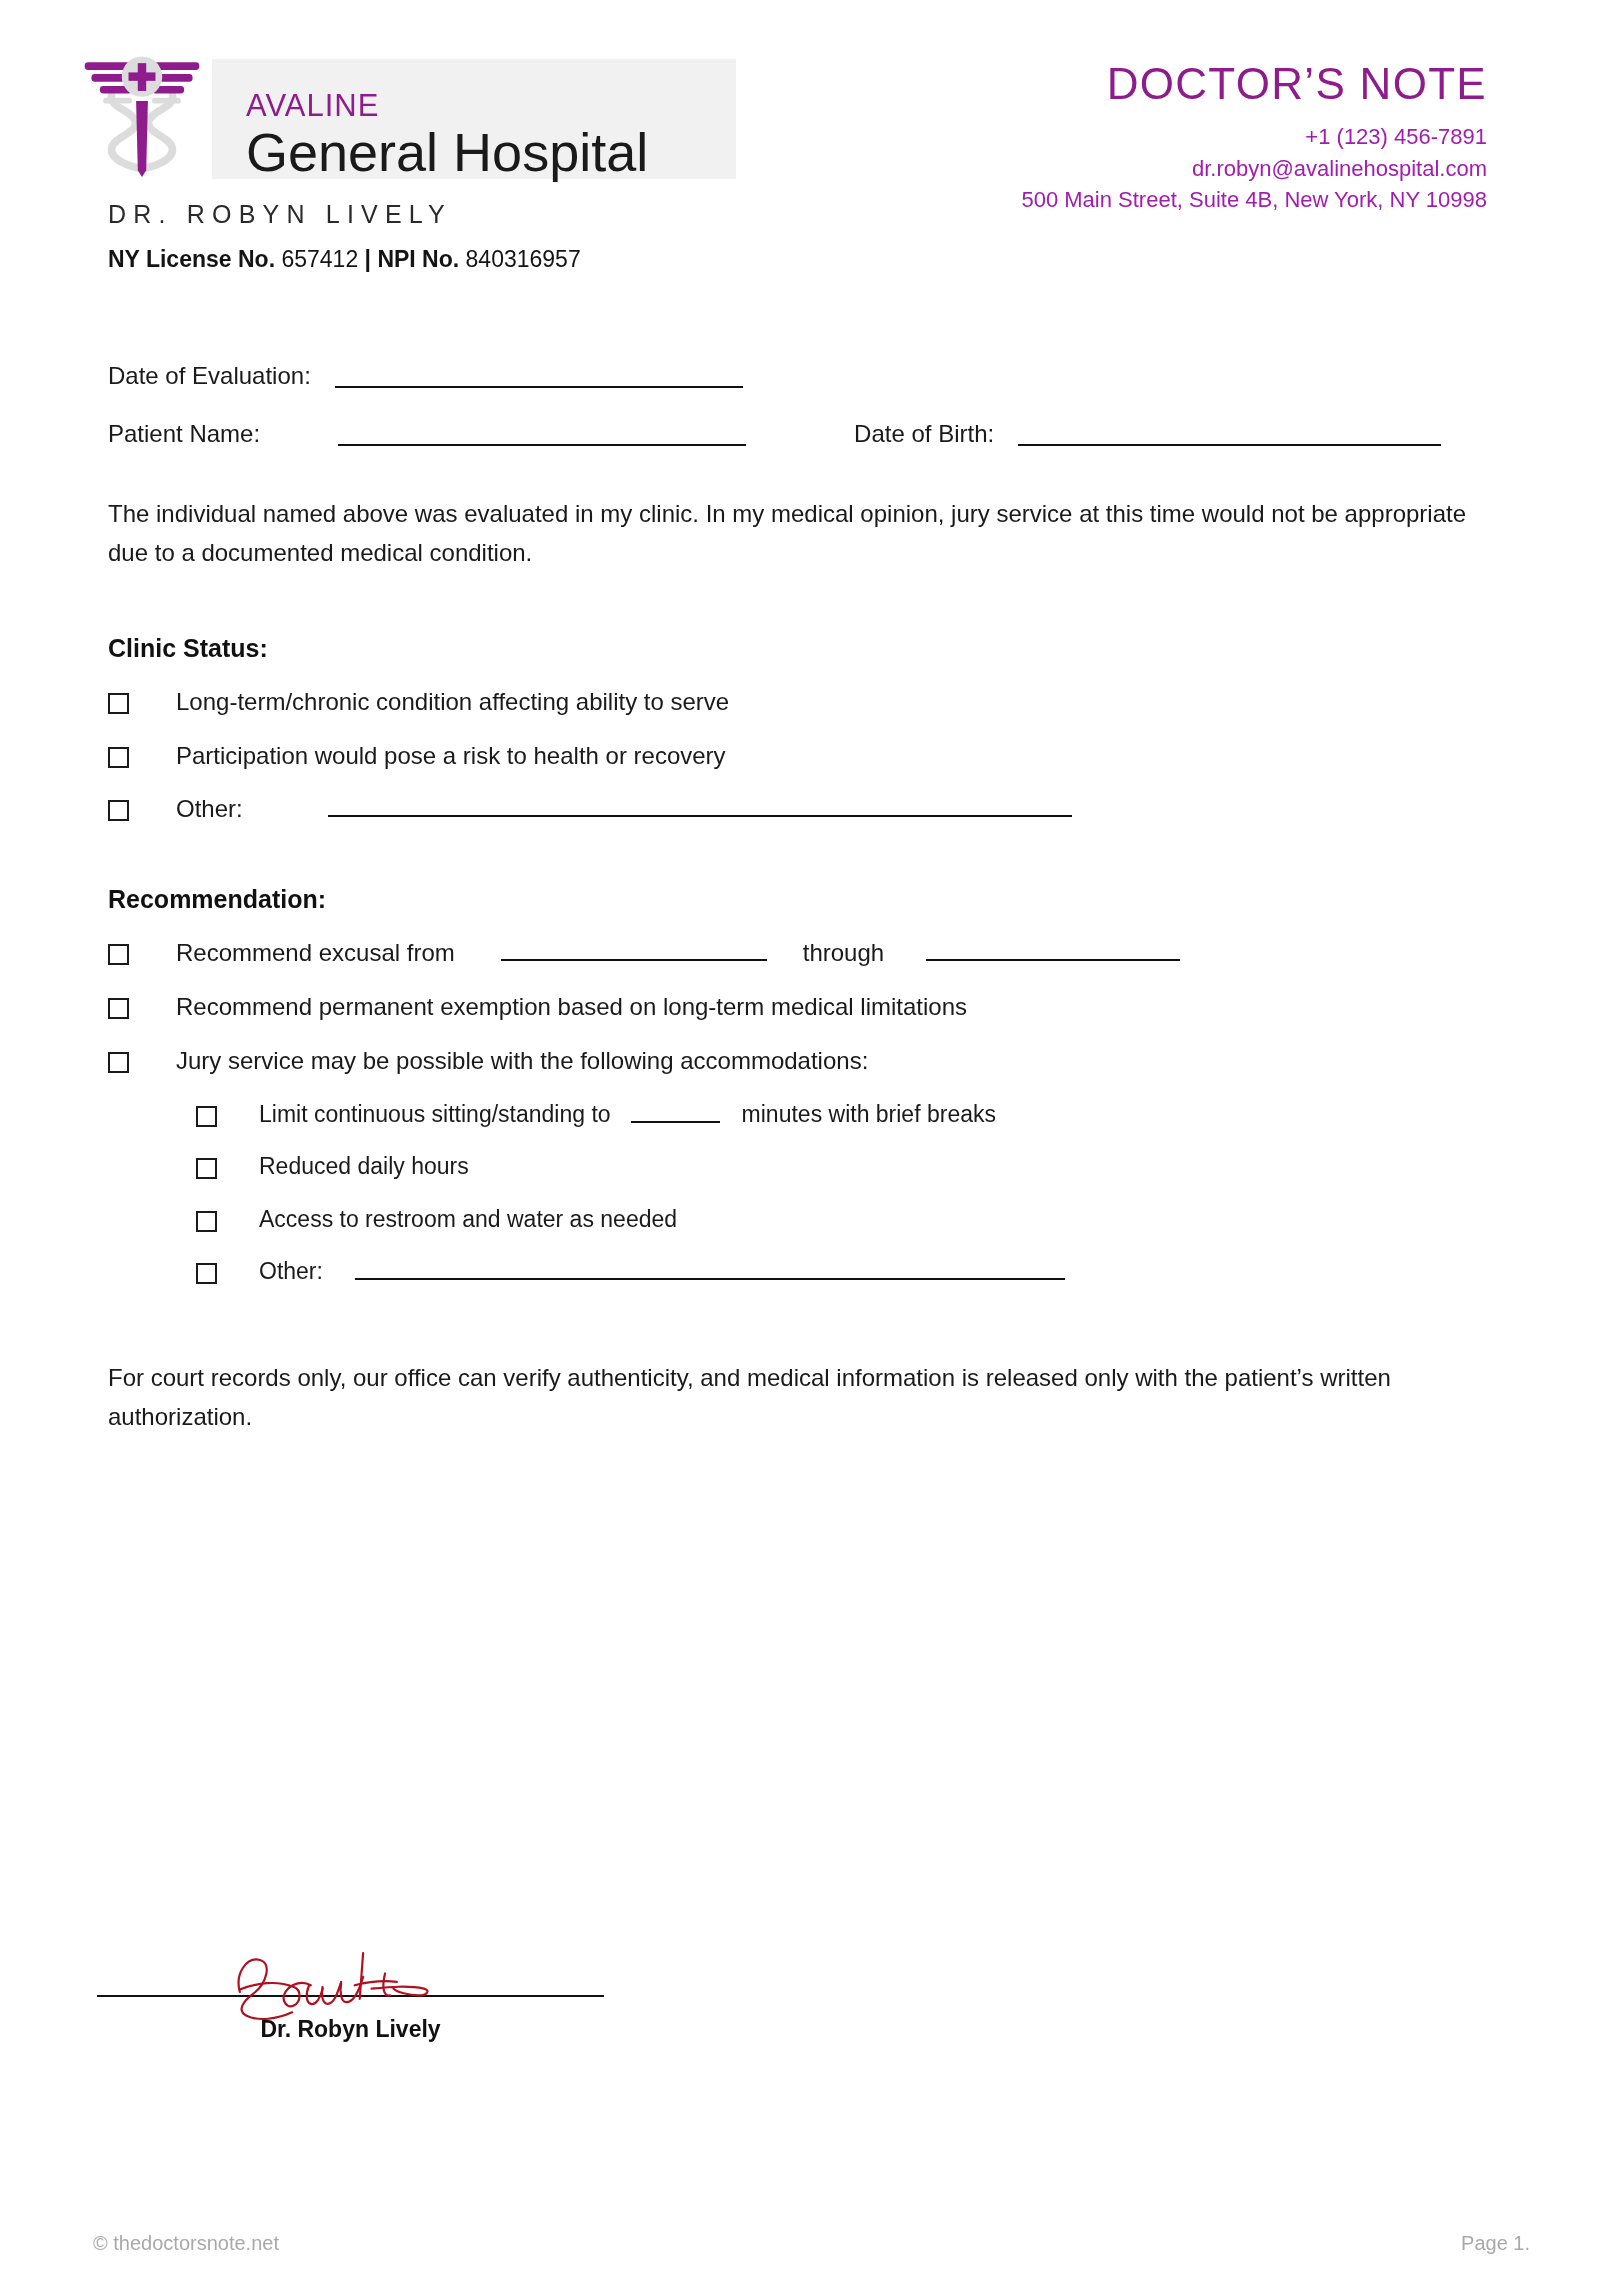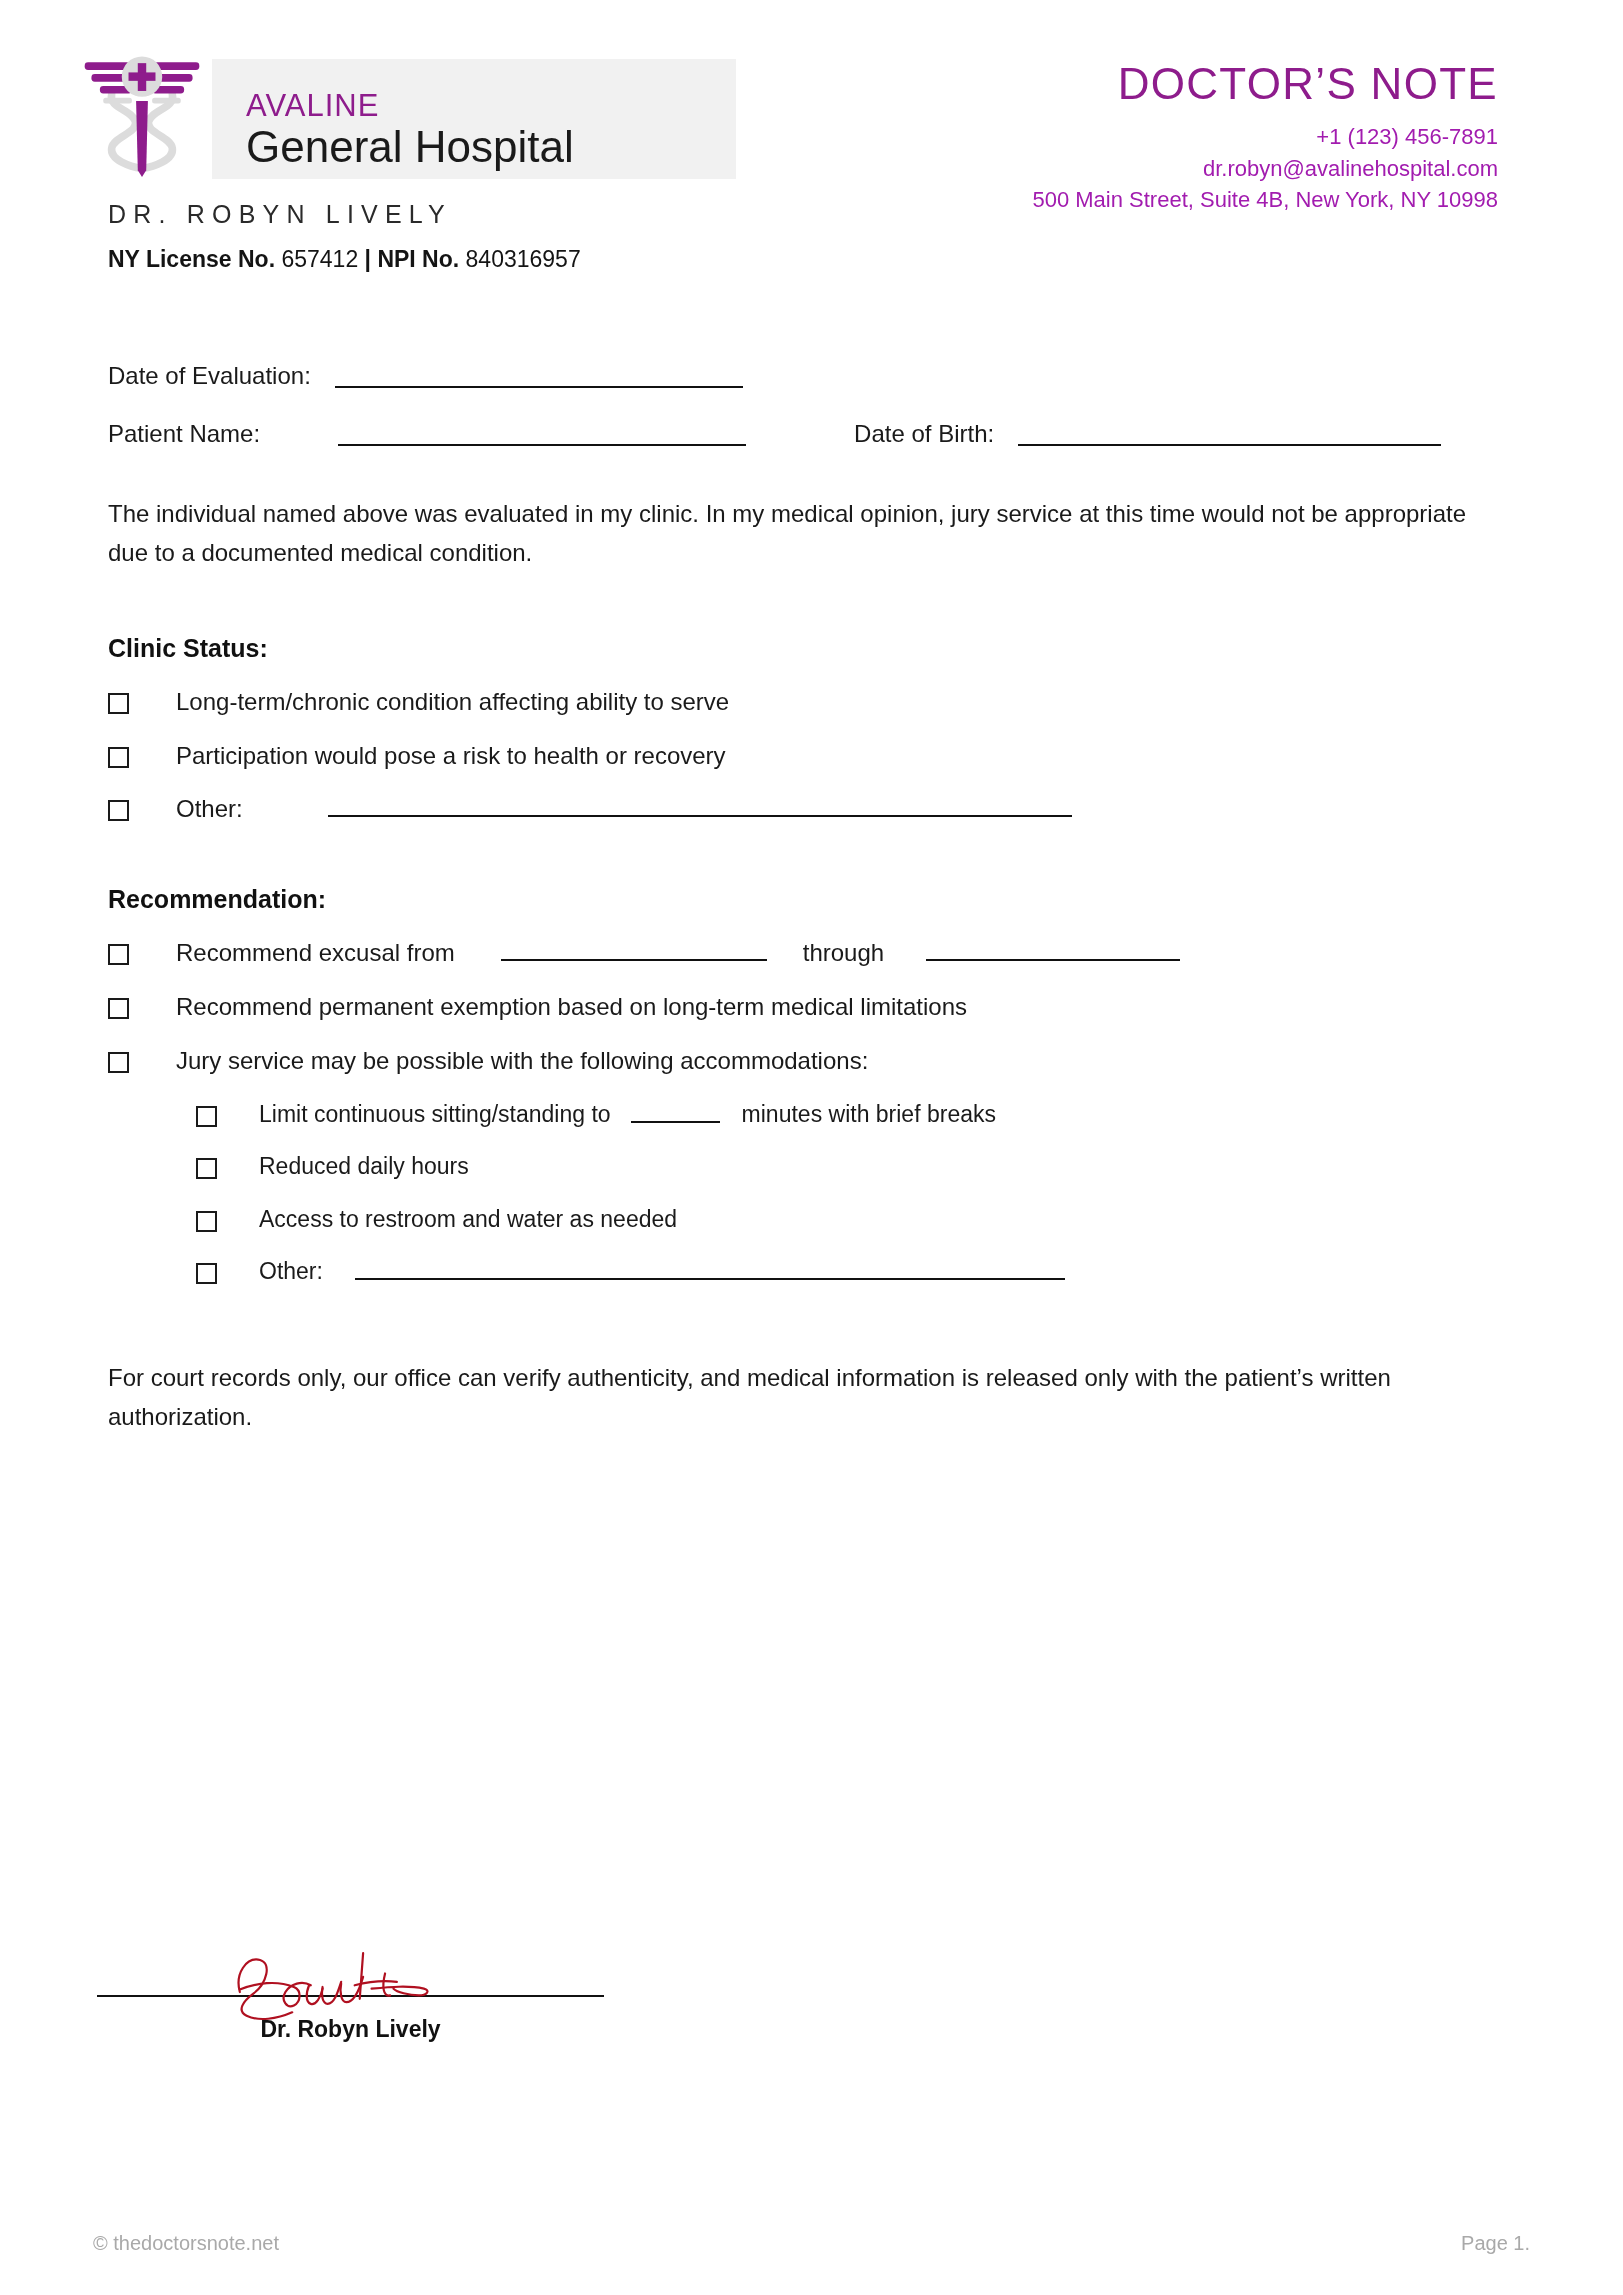--- a/index.html
+++ b/index.html
@@ -57,21 +57,21 @@
   .brand-line1 {
     font-size: 31px;
     letter-spacing: 1px;
     color: #8E1C8C;
     font-weight: 400;
     line-height: 1.0;
     margin-top: 6.8px;
   }
 
   .brand-line2 {
-    font-size: 44px;
+    font-size: 54px;
     color: #1a1a1a;
     font-weight: 400;
     line-height: 1.05;
     margin-top: 3.4px;
   }
 
   .doctor-name {
     position: absolute;
     left: 108px;
     top: 200px;
@@ -87,21 +87,21 @@
     left: 108px;
     top: 246px;
     font-size: 23px;
     color: #141414;
     white-space: nowrap;
   }
   .license-line b { font-weight: 700; }
 
   .header-right {
     position: absolute;
-    right: 125px;
+    right: 136px;
     top: 61px;
     text-align: right;
     width: 761px;
   }
 
   .note-title {
     font-size: 44px;
     color: #8E1C8C;
     letter-spacing: 1.3px;
     font-weight: 400;

